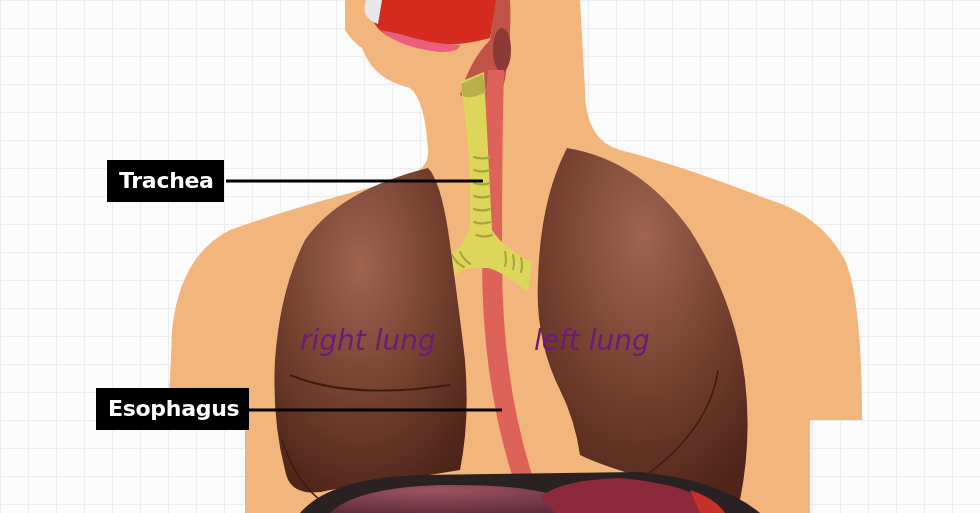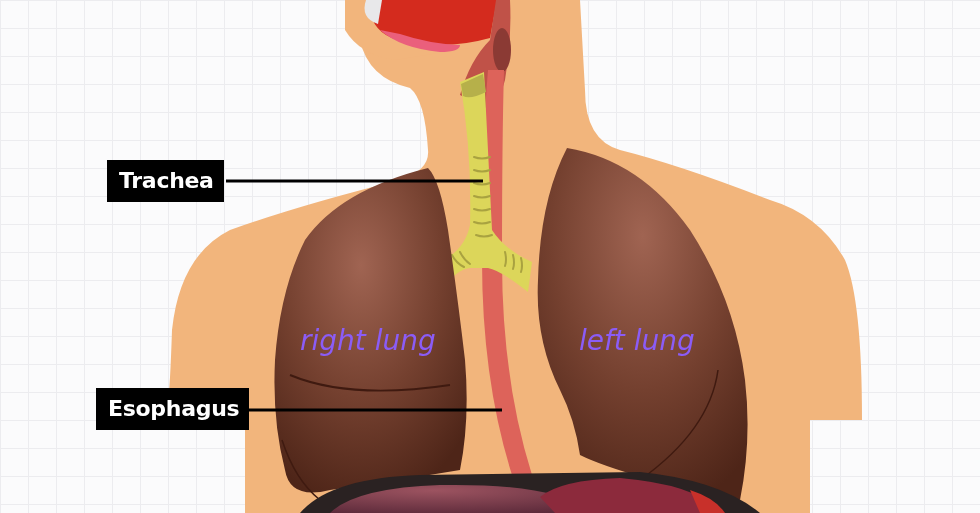--- a/index.html
+++ b/index.html
@@ -14,21 +14,21 @@
   }
   .stage { position:absolute; left:0; top:0; width:980px; height:513px; }
   svg.art { position:absolute; left:0; top:0; }
   .label {
     position:absolute; background:#000; color:#fff;
     font-family:"DejaVu Sans", sans-serif; font-weight:bold;
     font-size:22px; line-height:22px; padding:10px 10px 10px 12px;
     letter-spacing:-0.3px;
   }
   .lung-text {
-    position:absolute; color:#8b5cf6; font-style:italic;
+    position:absolute; color:#701a75; font-style:italic;
     font-family:"DejaVu Sans", sans-serif; font-size:28px; line-height:30px;
   }
 </style>
 </head>
 <body>
 
 <div class="stage">
 
   <svg class="art" width="980" height="513" viewBox="0 0 980 513">
     <defs>
@@ -112,14 +112,14 @@
     <path d="M 690 490 Q 715 498 725 513 L 700 513 Z" fill="#c8302a"></path>
 
     <line x1="226" y1="181" x2="483" y2="181" stroke="#000" stroke-width="3"></line>
     <line x1="244" y1="410" x2="502" y2="410" stroke="#000" stroke-width="3"></line>
   </svg>
 
   <div class="label" style="left:107px; top:160px;">Trachea</div>
   <div class="label" style="left:96px; top:388px;">Esophagus</div>
 
   <div class="lung-text" style="left:300px; top:326px;">right lung</div>
-  <div class="lung-text" style="left:579px; top:326px;">left lung</div>
+  <div class="lung-text" style="left:534px; top:326px;">left lung</div>
 </div>
 
 </body></html>

